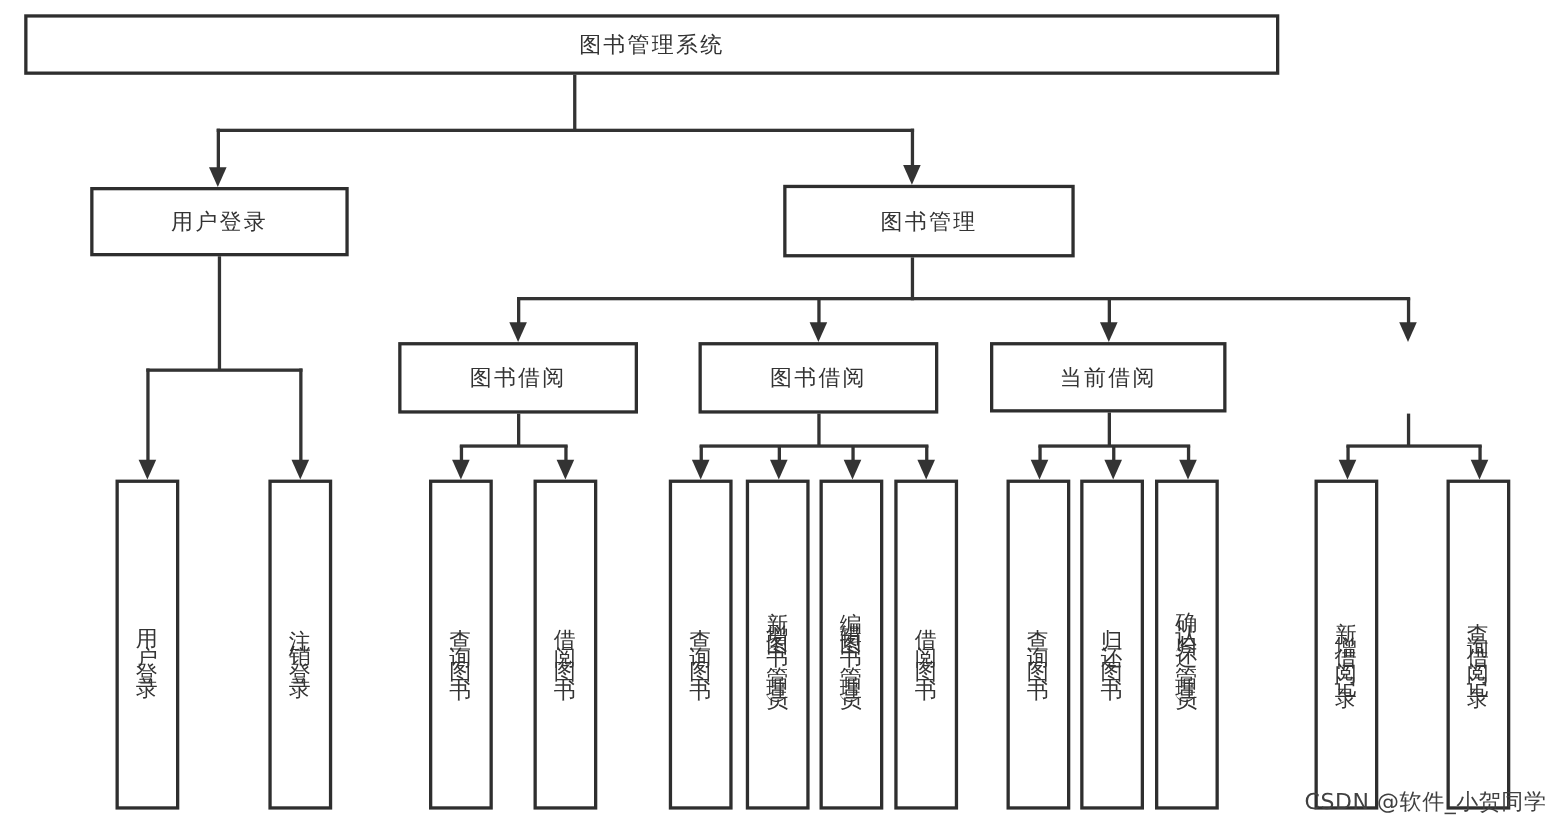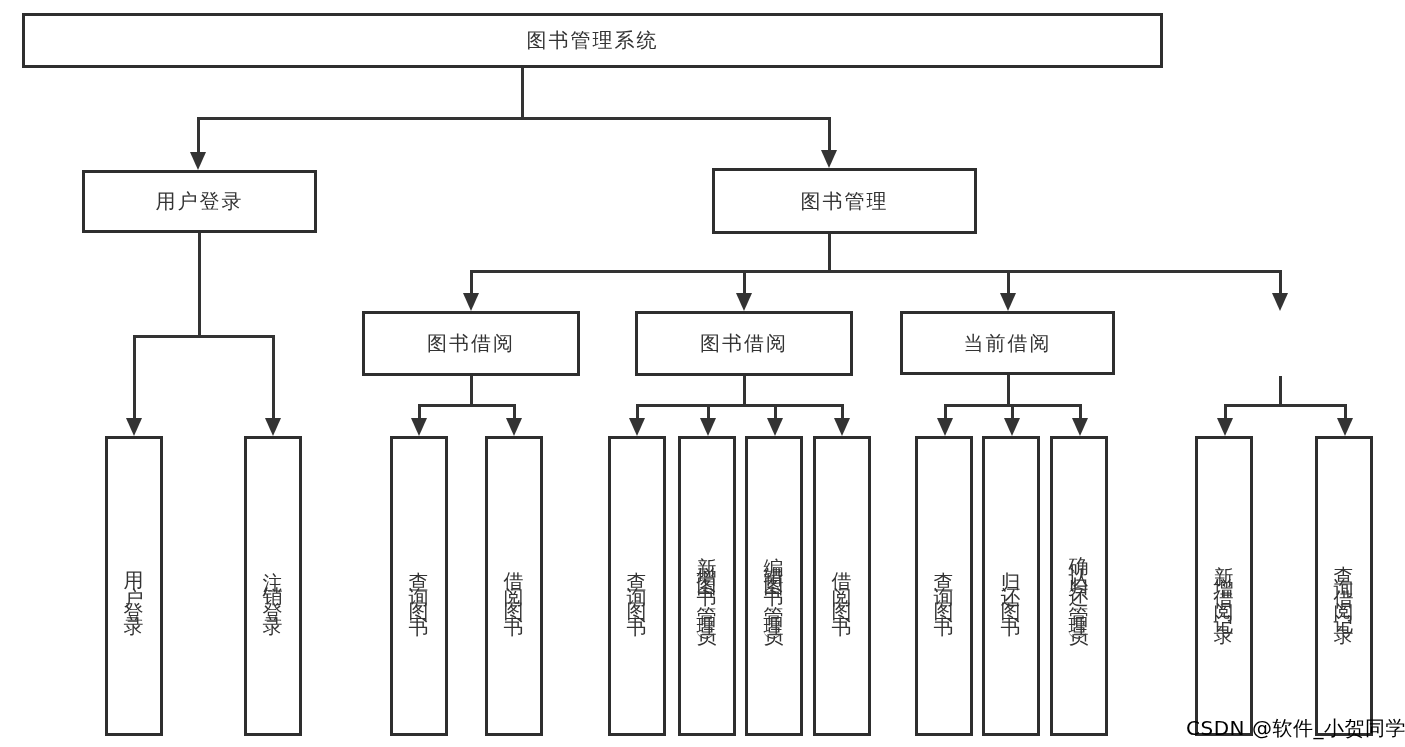--- a/index.html
+++ b/index.html
@@ -26,21 +26,21 @@
   .ls9{letter-spacing:10px;}
   
   .vline{position:absolute;width:3px;background:#333;}
   .hline{position:absolute;height:3px;background:#333;}
   .arrow{position:absolute;width:16px;}
   .arrow .sh{position:absolute;left:6.5px;top:0;width:3px;height:calc(100% - 16px);background:#333;}
   .arrow .hd{position:absolute;left:0;bottom:0;width:0;height:0;
     border-left:8px solid transparent;border-right:8px solid transparent;border-top:18px solid #333;}
   .watermark{
     position:absolute;left:1186px;top:715px;font-size:20px;letter-spacing:0.5px;
-    color:#000000;white-space:nowrap;z-index:9;
+    color:#404040;white-space:nowrap;z-index:9;
   }
 </style>
 </head>
 <body>
 
 <div class="stage">
 
   <div class="node" style="left:22px;top:13px;width:1141px;height:55px;">图书管理系统</div>
 
   <div class="node" style="left:82px;top:170px;width:235px;height:63px;">用户登录</div>

